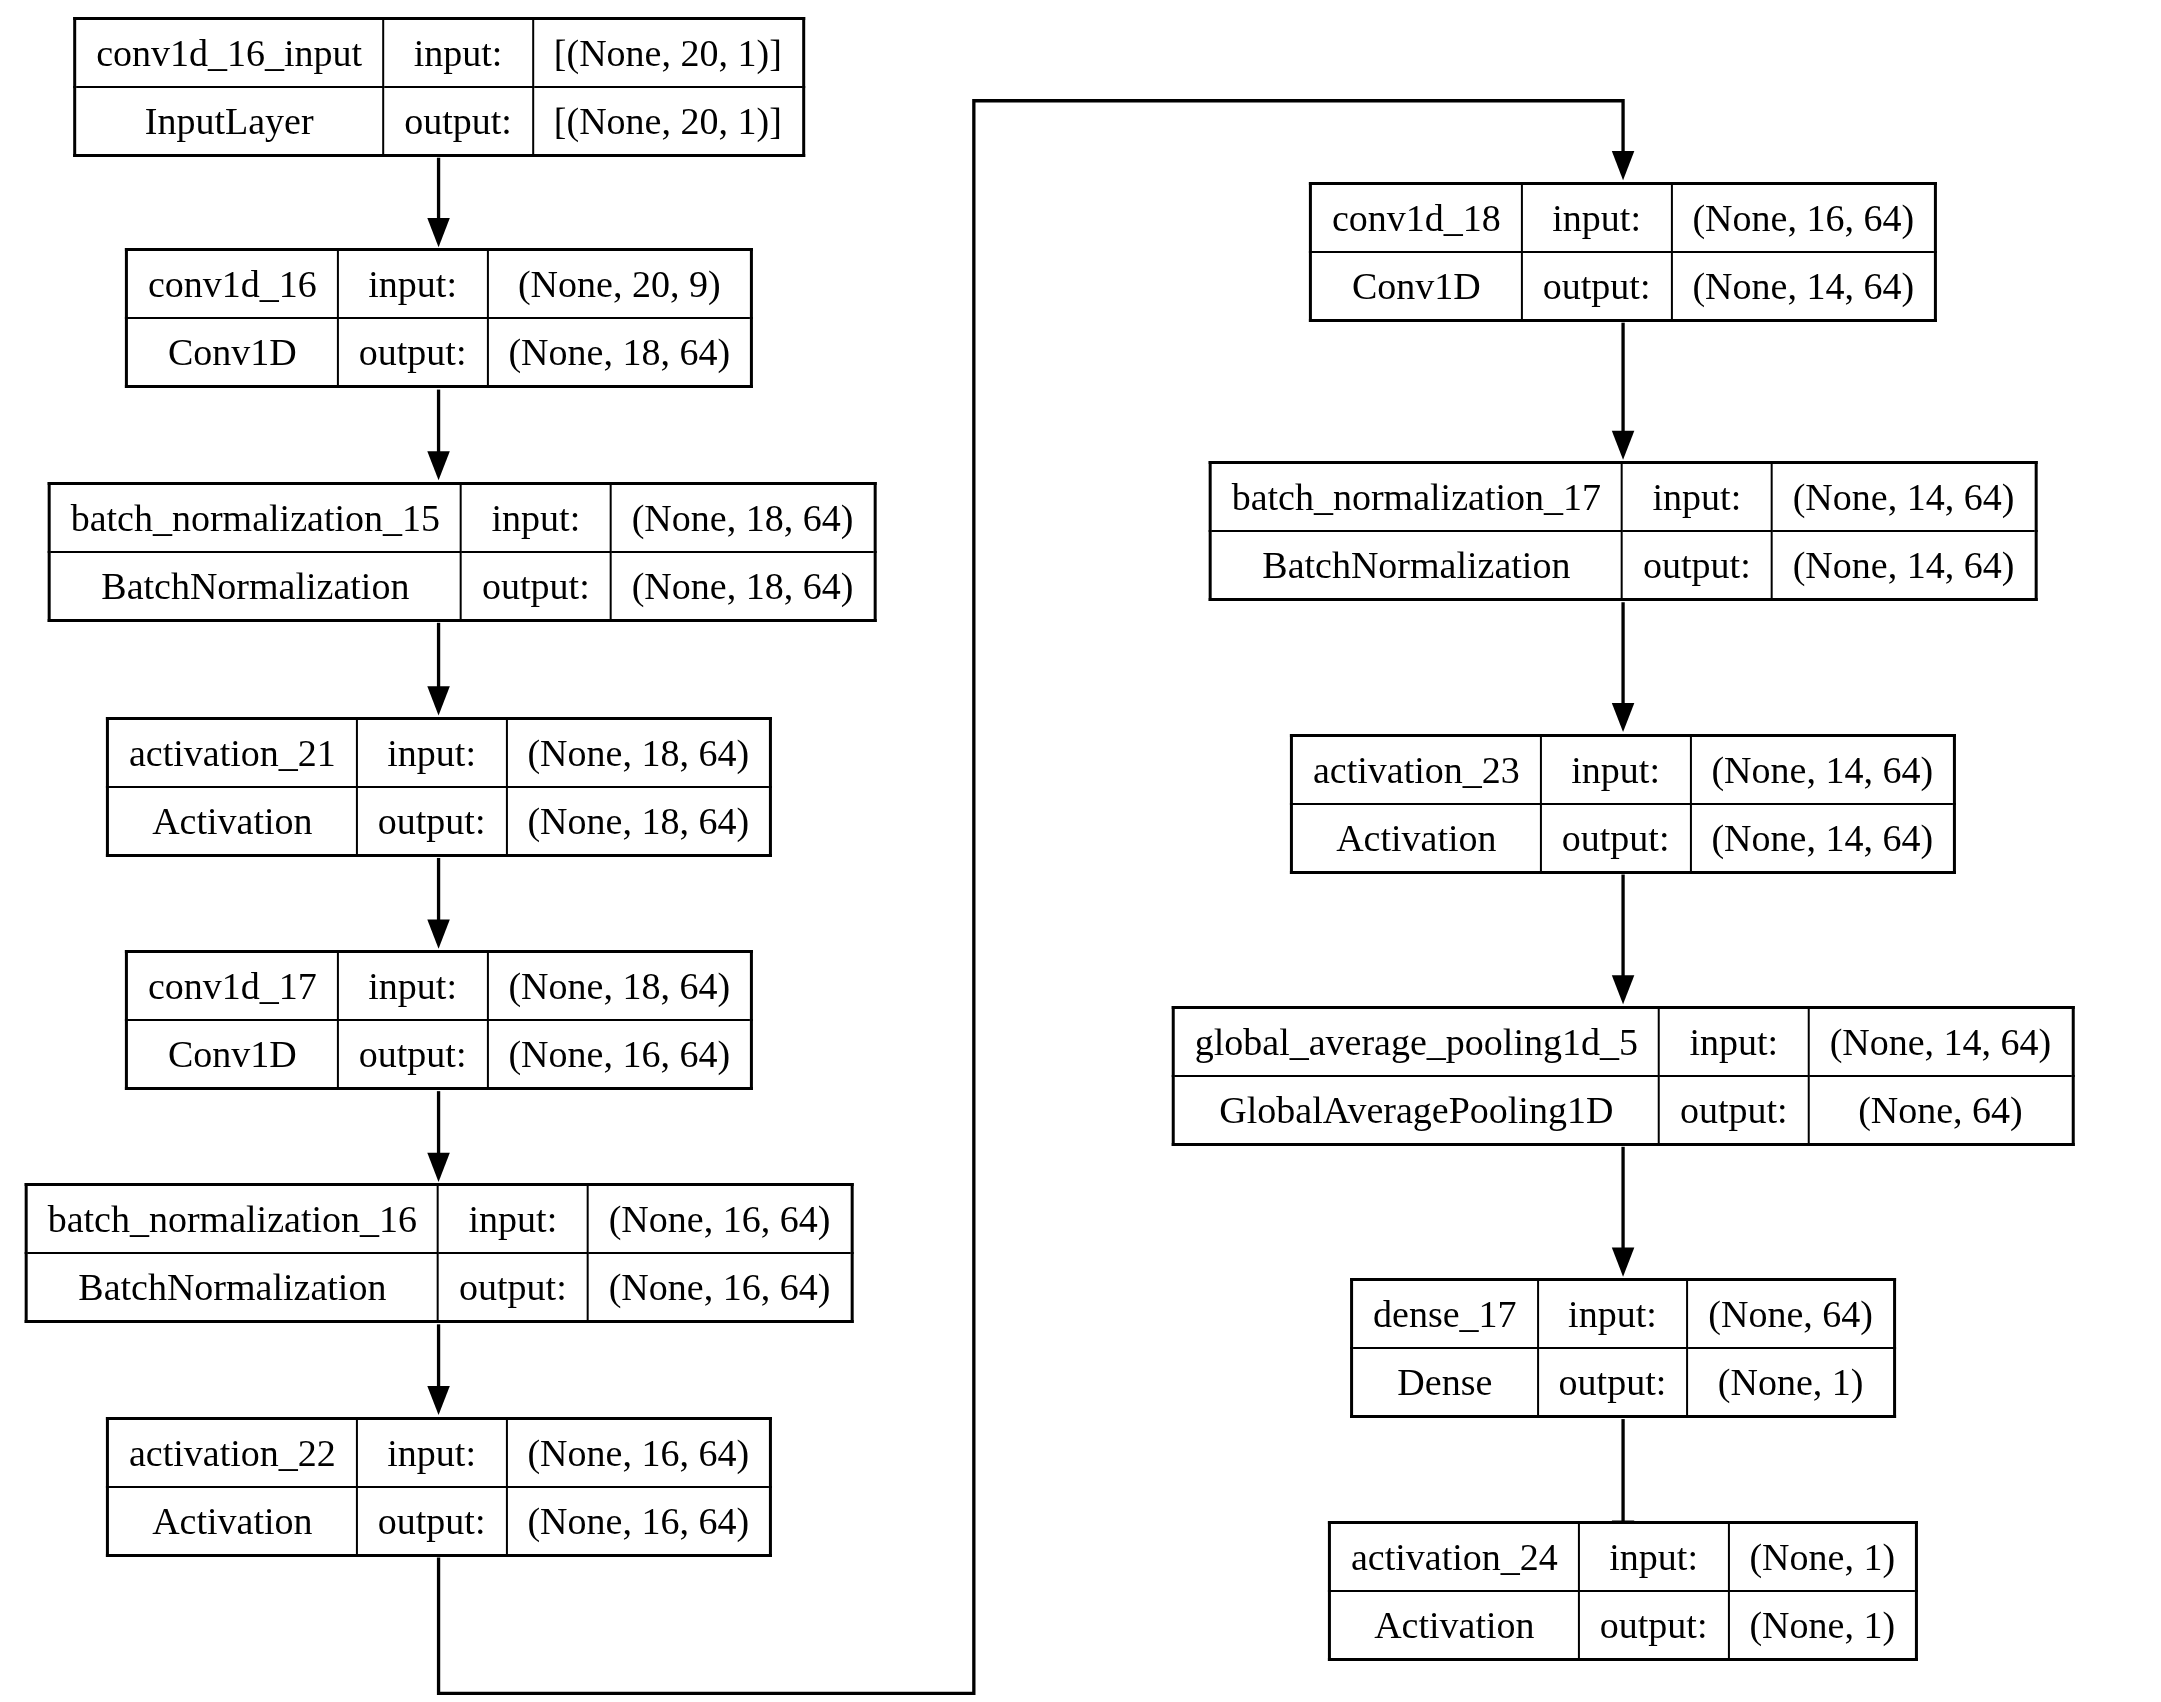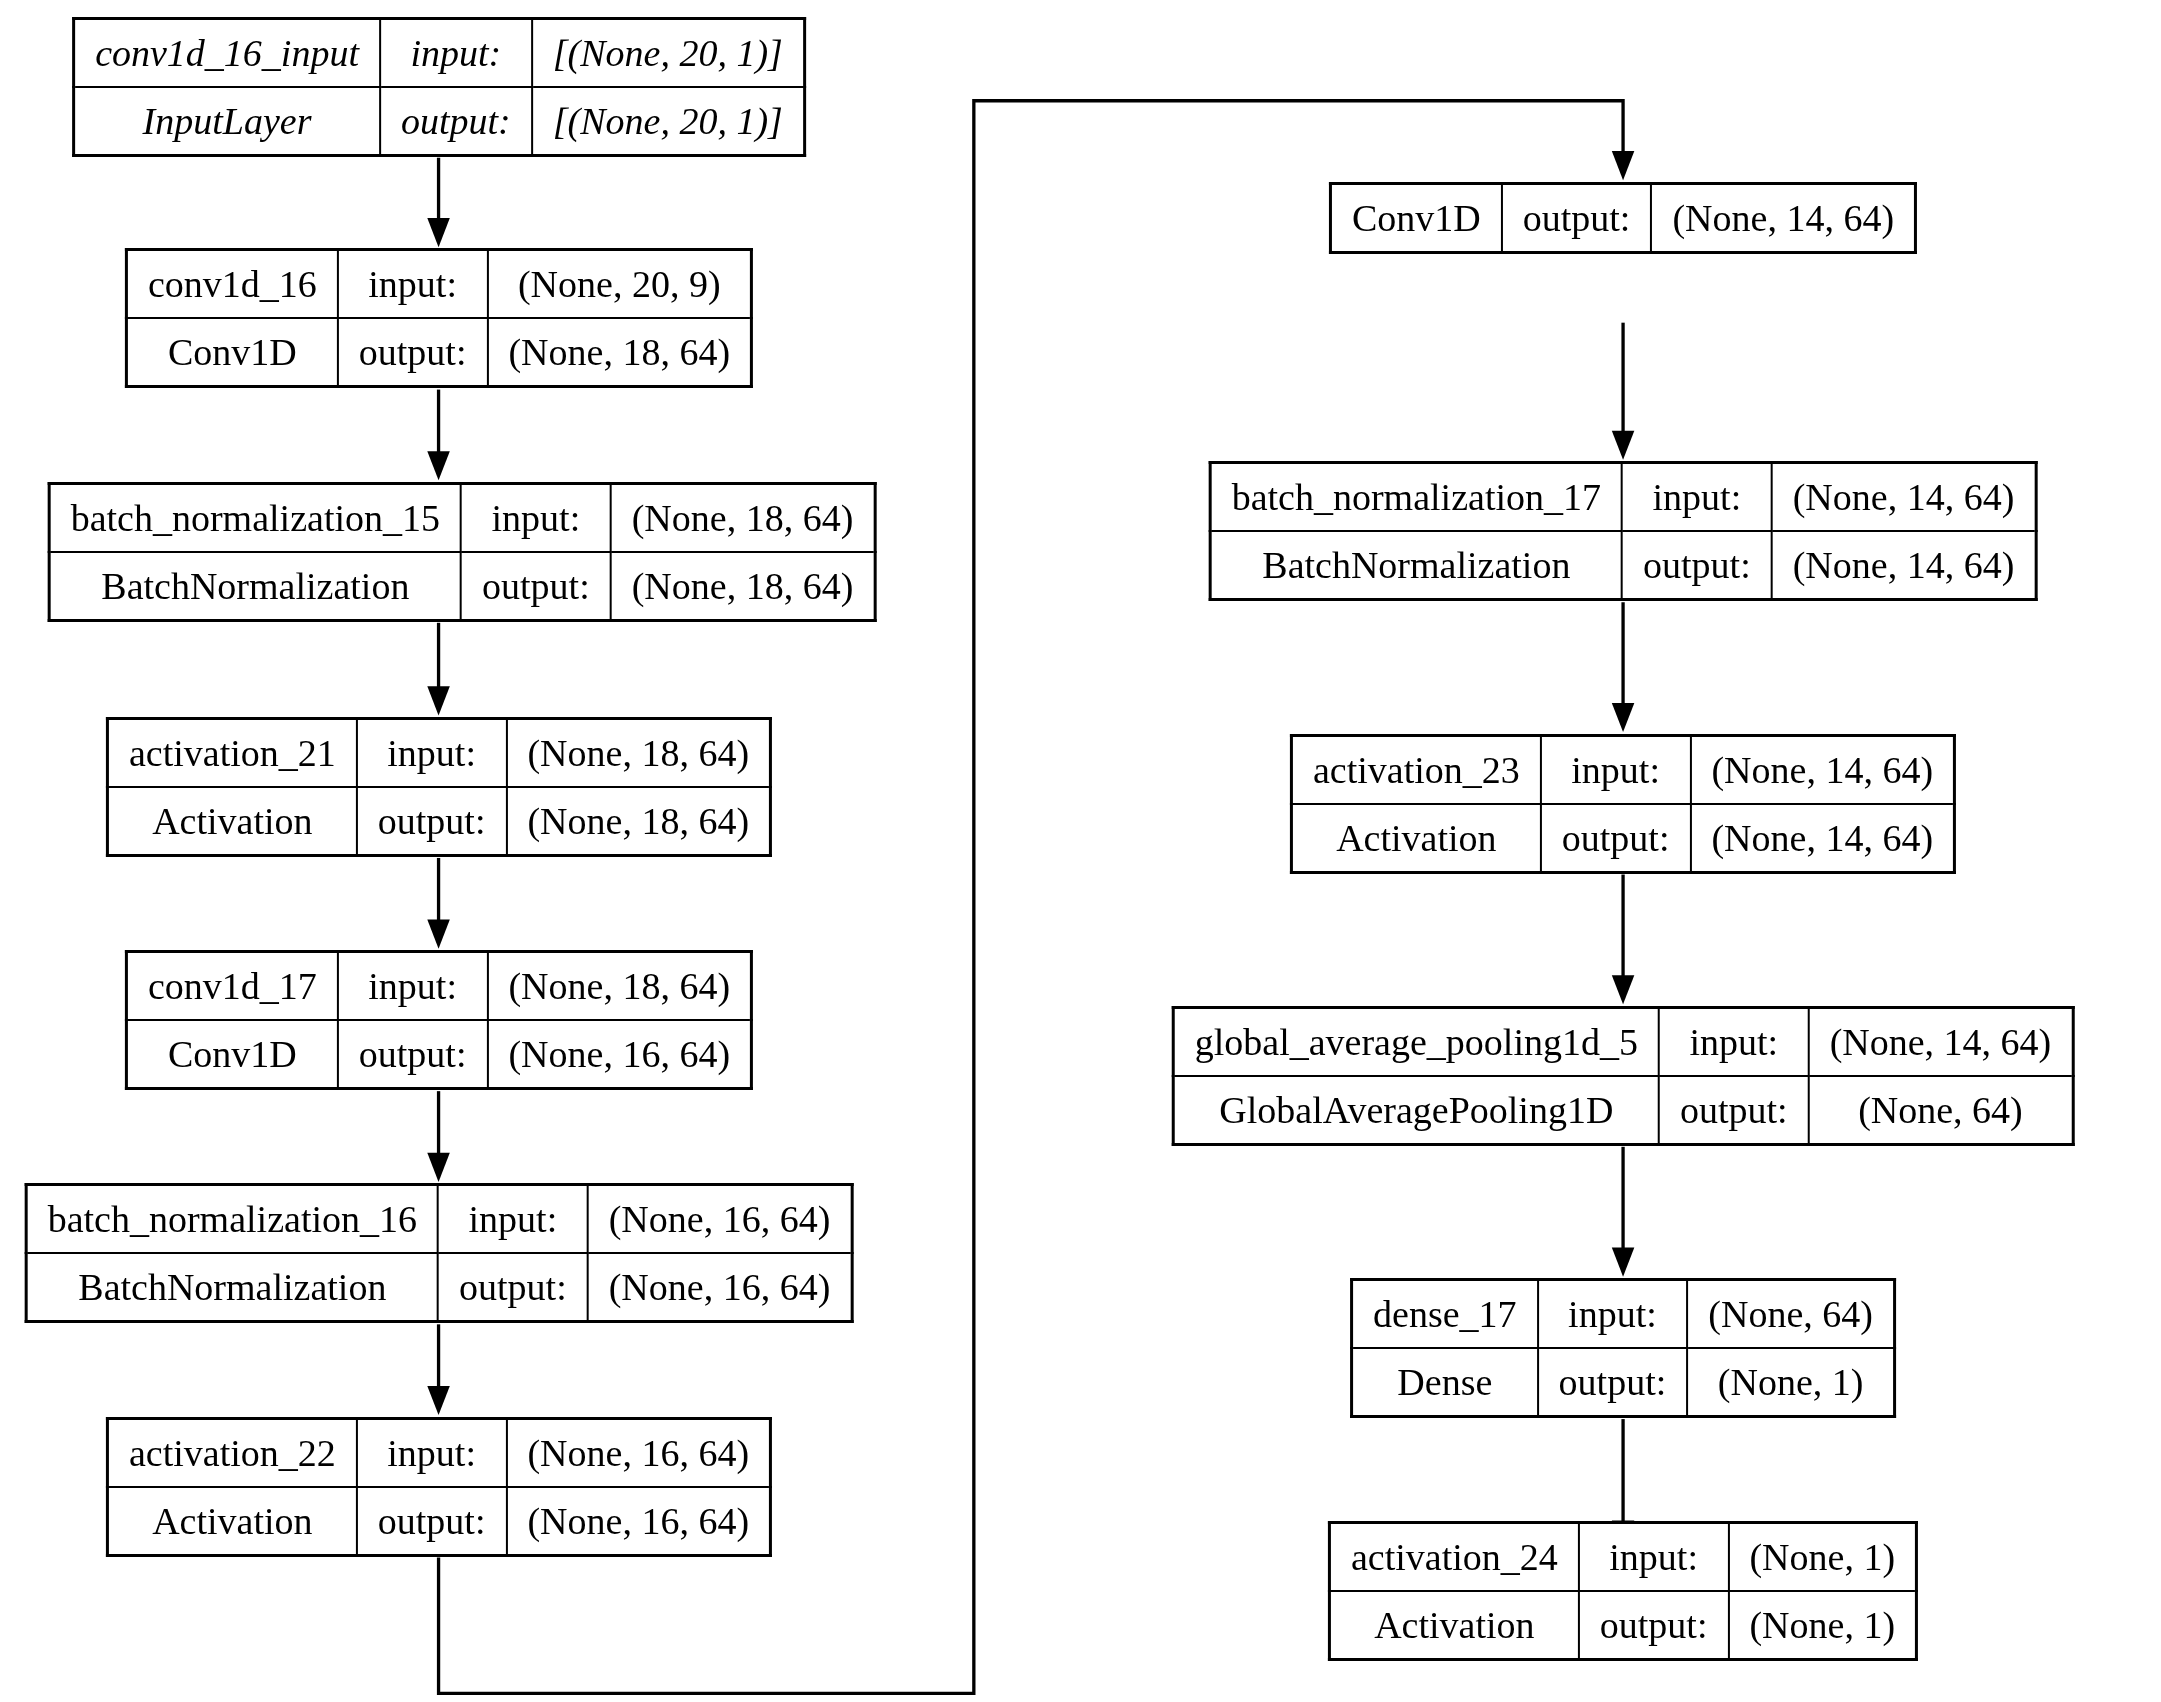--- a/index.html
+++ b/index.html
@@ -71,21 +71,21 @@
       <path d="M 2450 909 V 1063" fill="none" stroke="#000000" stroke-width="5"></path>
       <polygon points="2433,1061 2467,1061 2450,1105" fill="#000000"></polygon>
       <path d="M 2450 1320 V 1474" fill="none" stroke="#000000" stroke-width="5"></path>
       <polygon points="2433,1472 2467,1472 2450,1516" fill="#000000"></polygon>
       <path d="M 2450 1731 V 1885" fill="none" stroke="#000000" stroke-width="5"></path>
       <polygon points="2433,1883 2467,1883 2450,1927" fill="#000000"></polygon>
       <path d="M 2450 2142 V 2297" fill="none" stroke="#000000" stroke-width="5"></path>
       <polygon points="2433,2295 2467,2295 2450,2339" fill="#000000"></polygon>
     </svg>
 
-<table class="node" id="node-conv1d_16_input" style="left: 439px; top: 16.6px; font-style: italic;">
+<table class="node" id="node-conv1d_16_input" style="left: 439px; top: 16.6px;">
       <tbody>
         <tr>
           <td>conv1d_16_input</td>
           <td>input:</td>
           <td>[(None, 20, 1)]</td>
         </tr>
         <tr>
           <td>InputLayer</td>
           <td>output:</td>
           <td>[(None, 20, 1)]</td>
@@ -172,20 +172,25 @@
         <tr>
           <td>Activation</td>
           <td>output:</td>
           <td>(None, 16, 64)</td>
         </tr>
       </tbody>
     </table>
     <table class="node" id="node-conv1d_18" style="left: 1623px; top: 182px;">
       <tbody>
         <tr>
+          <td>conv1d_18</td>
+          <td>input:</td>
+          <td>(None, 16, 64)</td>
+        </tr>
+        <tr>
           <td>Conv1D</td>
           <td>output:</td>
           <td>(None, 14, 64)</td>
         </tr>
       </tbody>
     </table>
     <table class="node" id="node-batch_normalization_17" style="left: 1623px; top: 461px;">
       <tbody>
         <tr>
           <td>batch_normalization_17</td>

